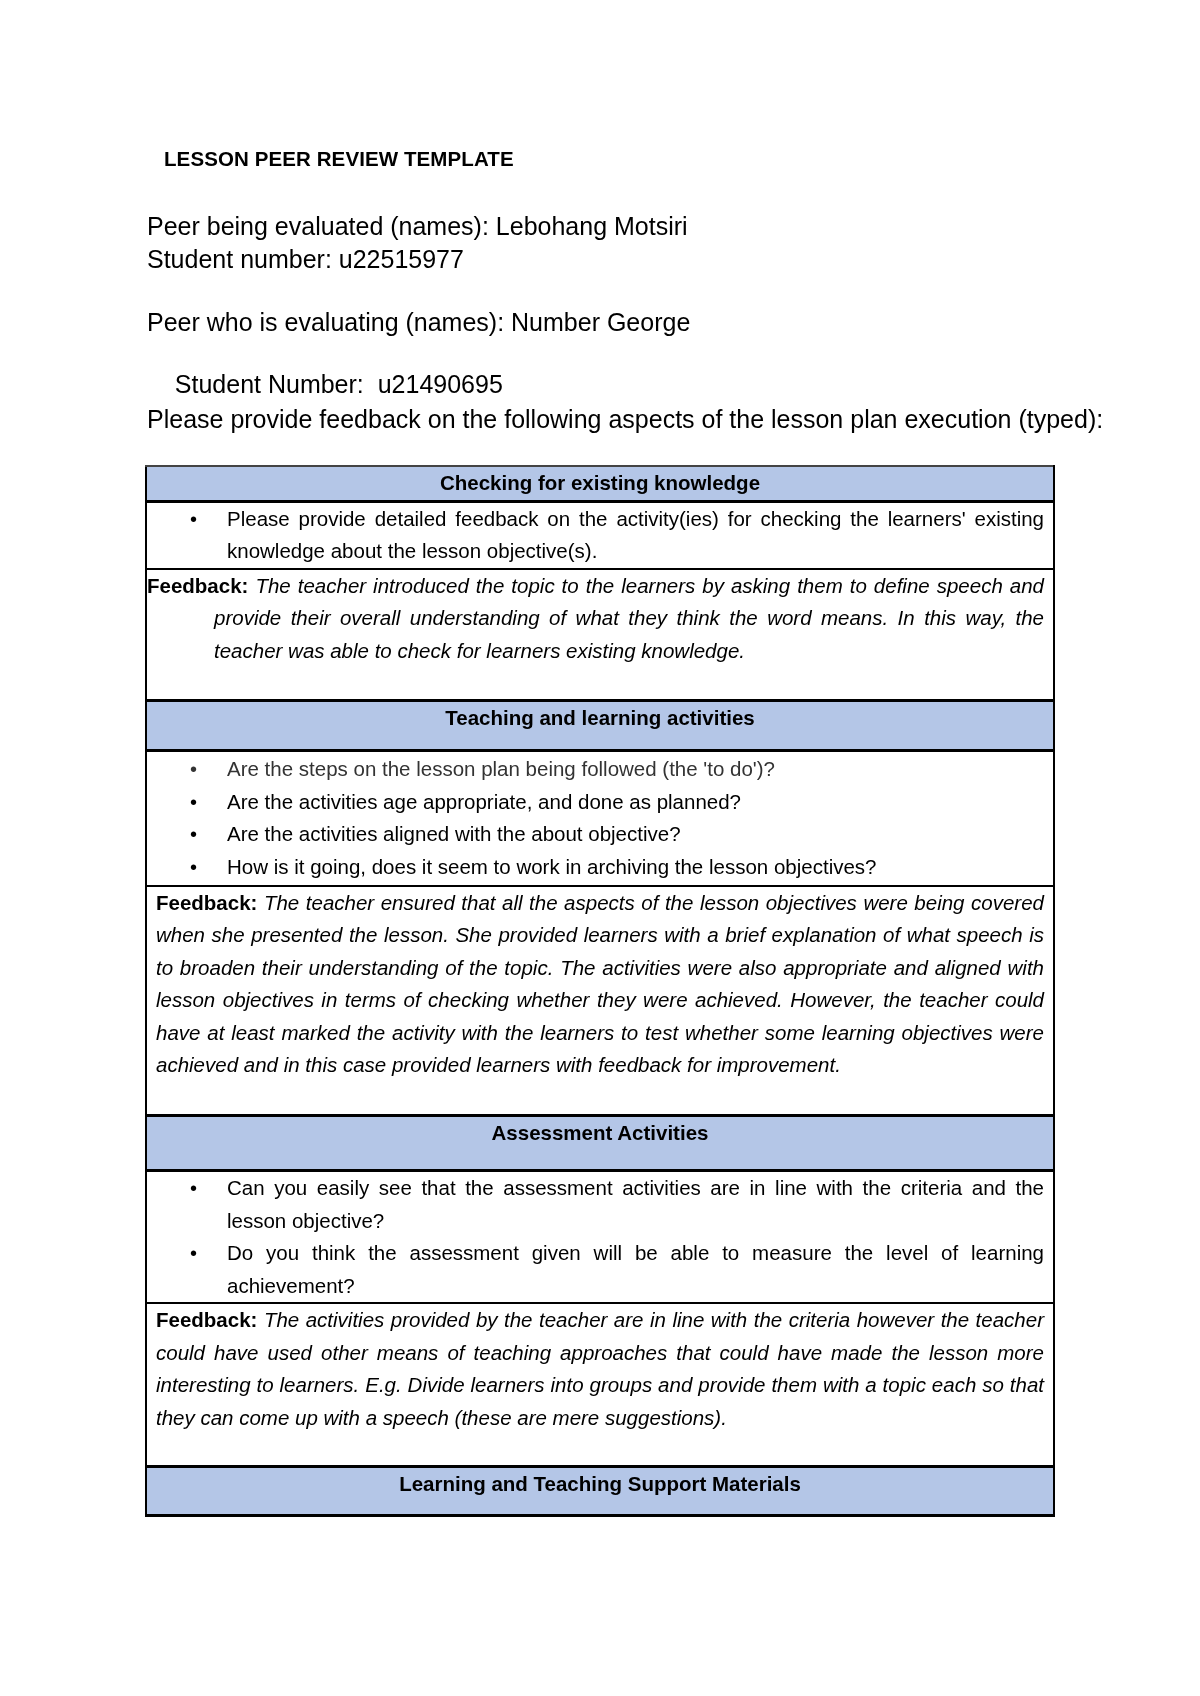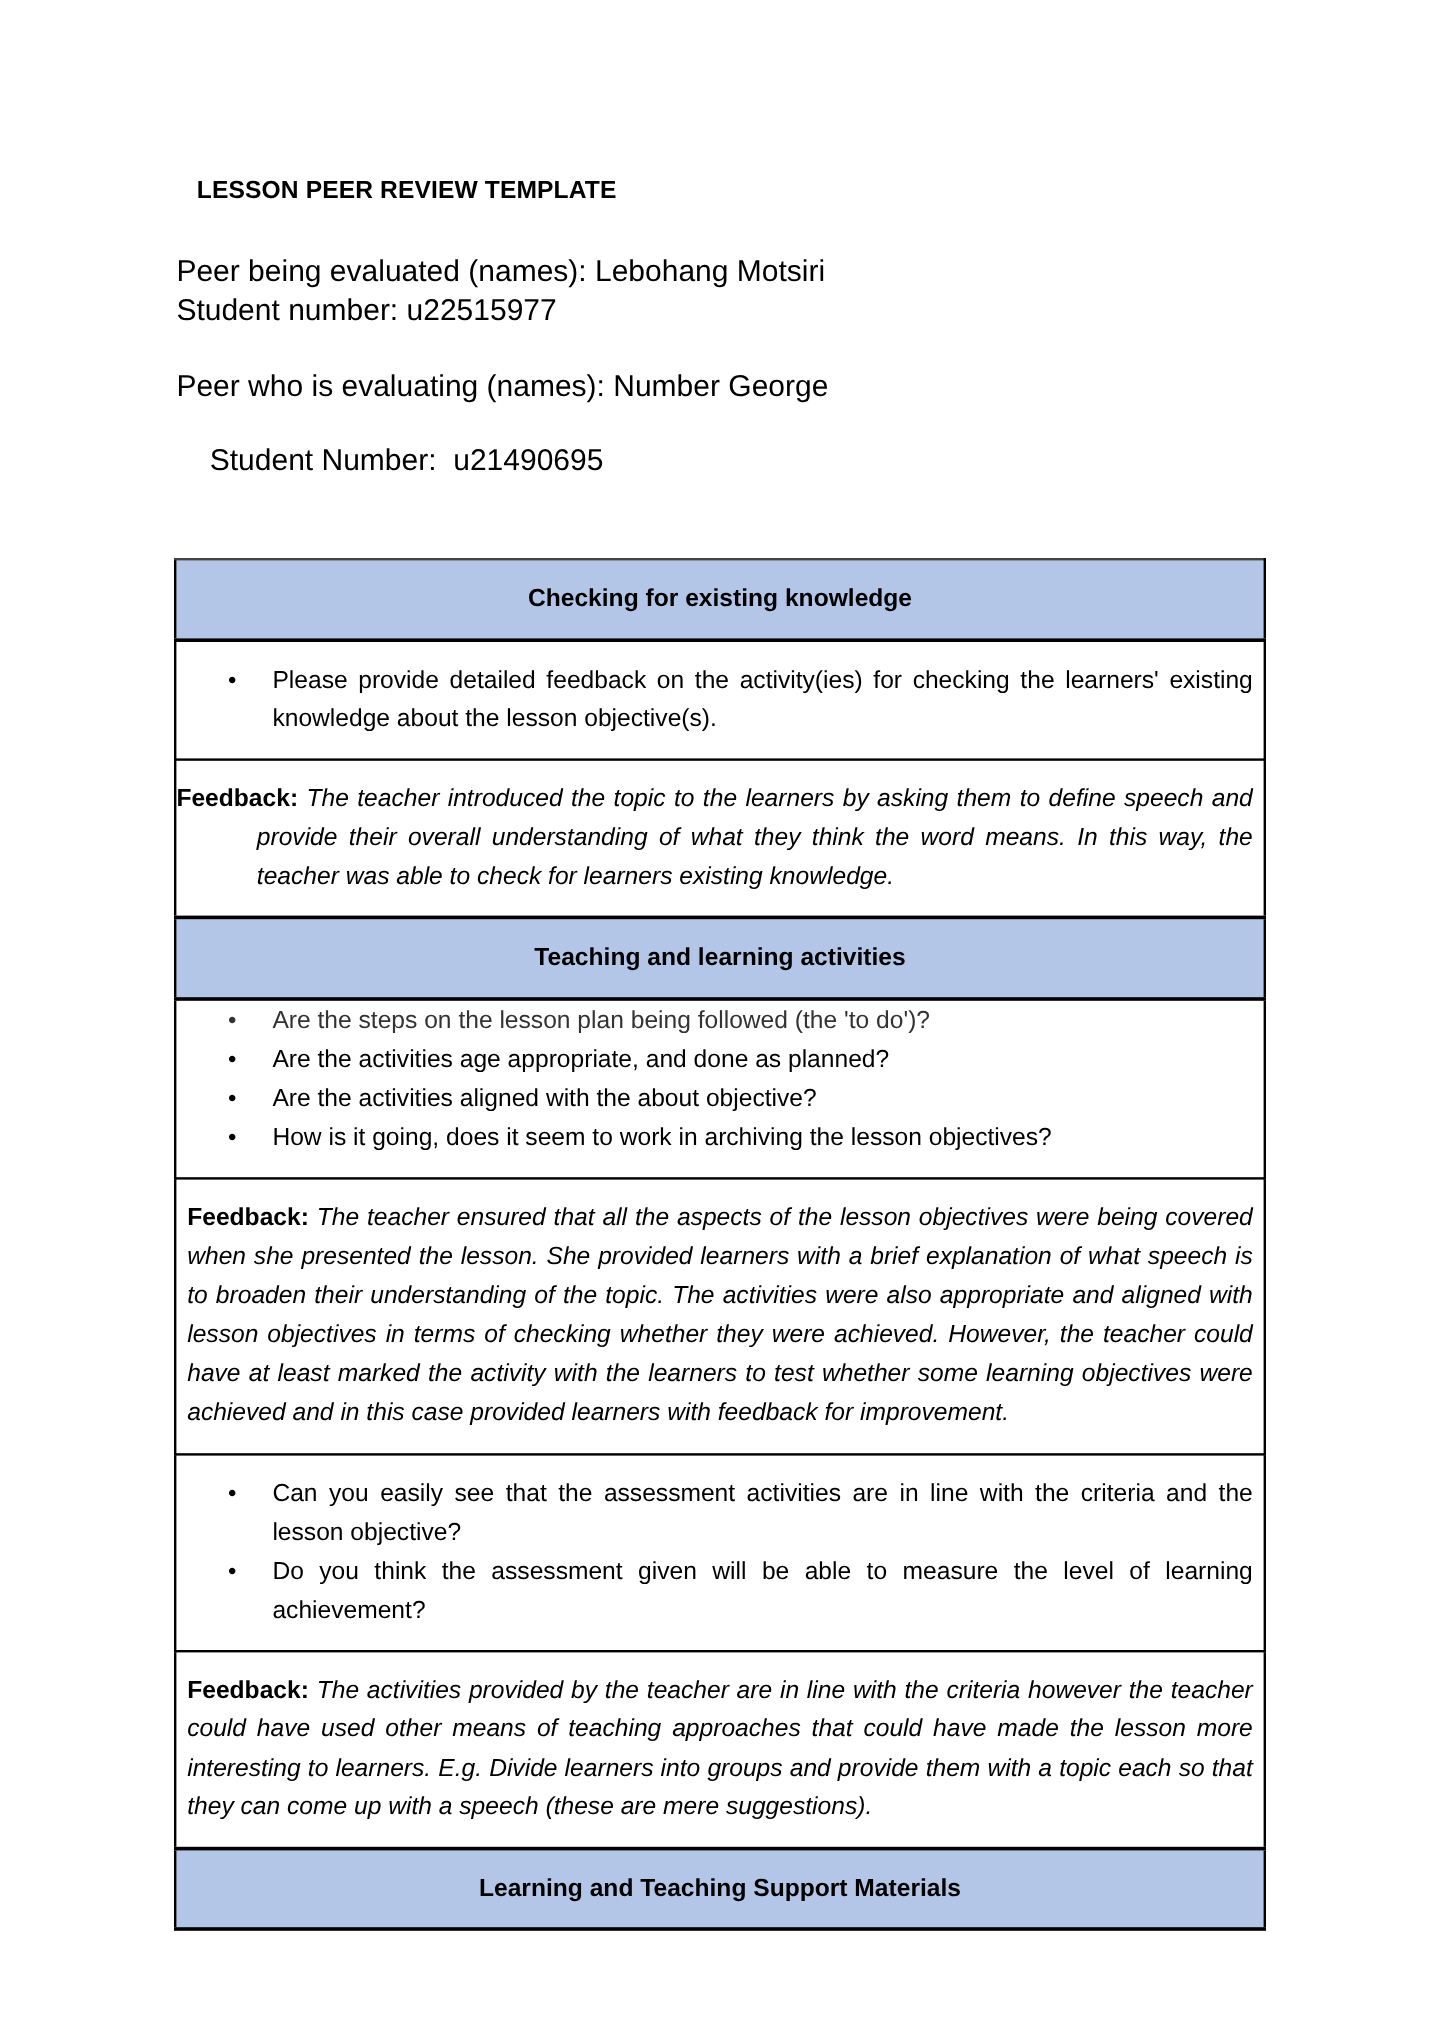--- a/index.html
+++ b/index.html
@@ -13,21 +13,21 @@
     font-size: 20.5px; font-weight: bold; letter-spacing: 0.1px;
   }
   .line {
     position: absolute; left: 147px; font-size: 25px; white-space: nowrap;
   }
   .tbl {
     position: absolute; left: 145px; top: 465px; width: 910px;
     border-collapse: collapse; table-layout: fixed;
   }
   .tbl td {
-    border: 2px solid #000; padding: 16px 9px; vertical-align: top;
+    border: 2px solid #000; padding: 0 9px; vertical-align: top;
     font-size: 20.5px; line-height: 32.5px;
   }
   .tbl tr.hdr td {
     background: #b4c6e7; text-align: center; font-weight: bold;
     border-top: 3px solid #000000; border-bottom: 3px solid #000;
   }
   .tbl tr.hdr td.first { border-top: 2px solid #444; }
   ul.bul { margin: 0; padding: 0 0 0 0; list-style: none; }
   ul.bul li {
     position: relative; padding-left: 71px; text-align: justify; text-align-last: left;
@@ -55,20 +55,21 @@
     <span>Student number: </span><span>u22515977</span>
   </div>
 
   <div class="line" style="top:308px;">
     <span>Peer who is evaluating (names): </span><span>Number George</span>
   </div>
   <div class="line" style="top:341px; white-space:pre;">
     <span>Student Number:  </span><span>u21490695</span>
   </div>
 
+  <div class="line" style="top:405px;">Please provide feedback on the following aspects of the lesson plan execution (typed):</div>
 
   <table class="tbl">
 
     <tbody>
         <tr class="hdr" style="height:32px;">
       <td class="first">Checking for existing knowledge</td>
     </tr>
     <tr style="height:66px;">
       <td>
         <ul class="bul">
@@ -90,20 +91,23 @@
           <li><span>Are the activities age appropriate, and done as planned?</span></li>
           <li><span>Are the activities aligned with the about objective?</span></li>
           <li><span>How is it going, does it seem to work in archiving the lesson objectives?</span></li>
         </ul>
       </td>
     </tr>
     <tr style="height:230px;">
       <td class="fb"><span class="lbl">Feedback</span><span class="lbl">: </span><span class="txt">The teacher ensured that all the aspects of the lesson objectives were being covered when she presented the lesson. She provided learners with a brief explanation of what speech is to broaden their understanding of the topic. The activities were also appropriate and aligned with lesson objectives in terms of checking whether they were achieved. However, the teacher could have at least marked the activity with the learners to test whether some learning objectives were achieved and in this case provided learners with feedback for improvement.</span></td>
     </tr>
 
+    <tr class="hdr" style="height:55px;">
+      <td>Assessment Activities</td>
+    </tr>
     <tr style="height:132px;">
       <td>
         <ul class="bul">
           <li><span>Can you easily see that the assessment activities are in line with the criteria and the lesson objective?</span></li>
           <li><span>Do you think the assessment given will be able to measure the level of learning achievement?</span></li>
         </ul>
       </td>
     </tr>
     <tr style="height:163px;">
       <td class="fb"><span class="lbl">Feedback</span><span class="lbl">: </span><span class="txt">The activities provided by the teacher are in line with the criteria however the teacher could have used other means of teaching approaches that could have made the lesson more interesting to learners. E.g. Divide learners into groups and provide them with a topic each so that they can come up with a speech (these are mere suggestions).</span></td>

